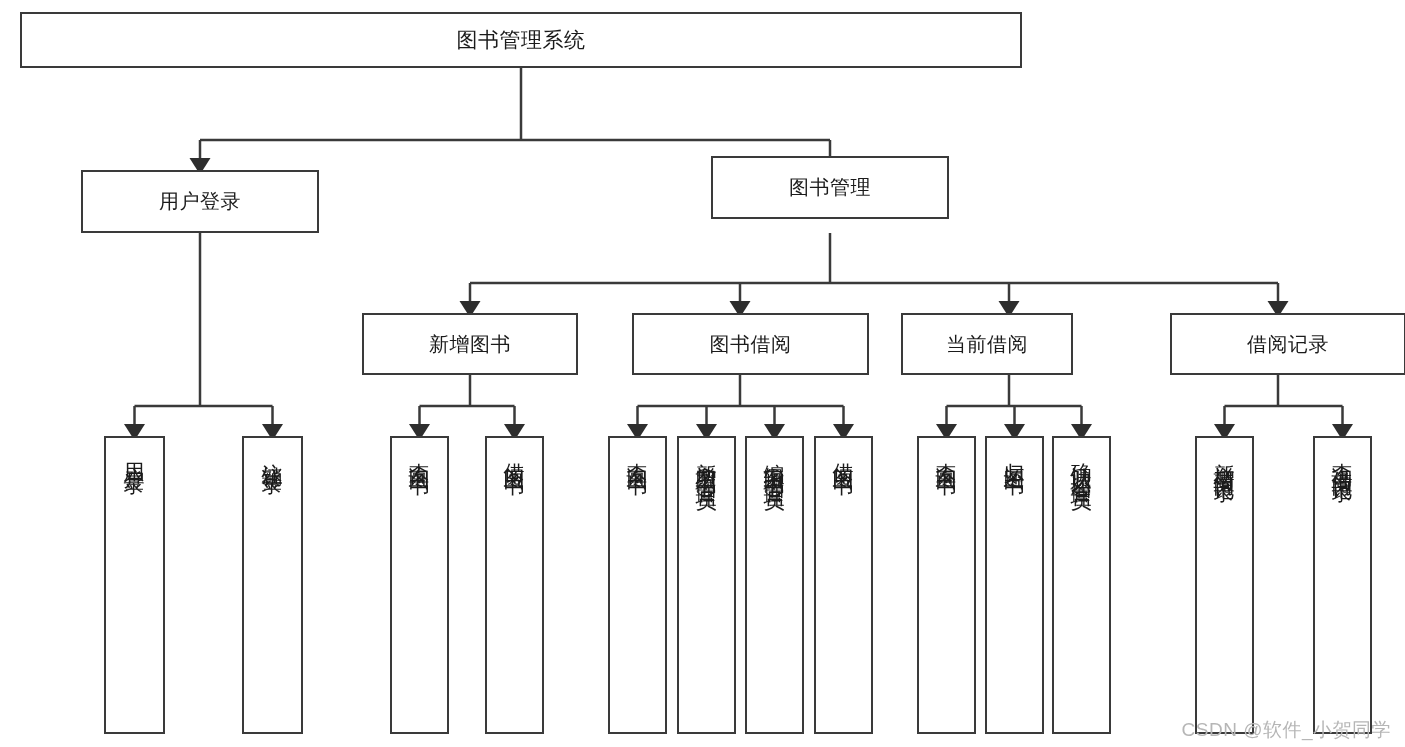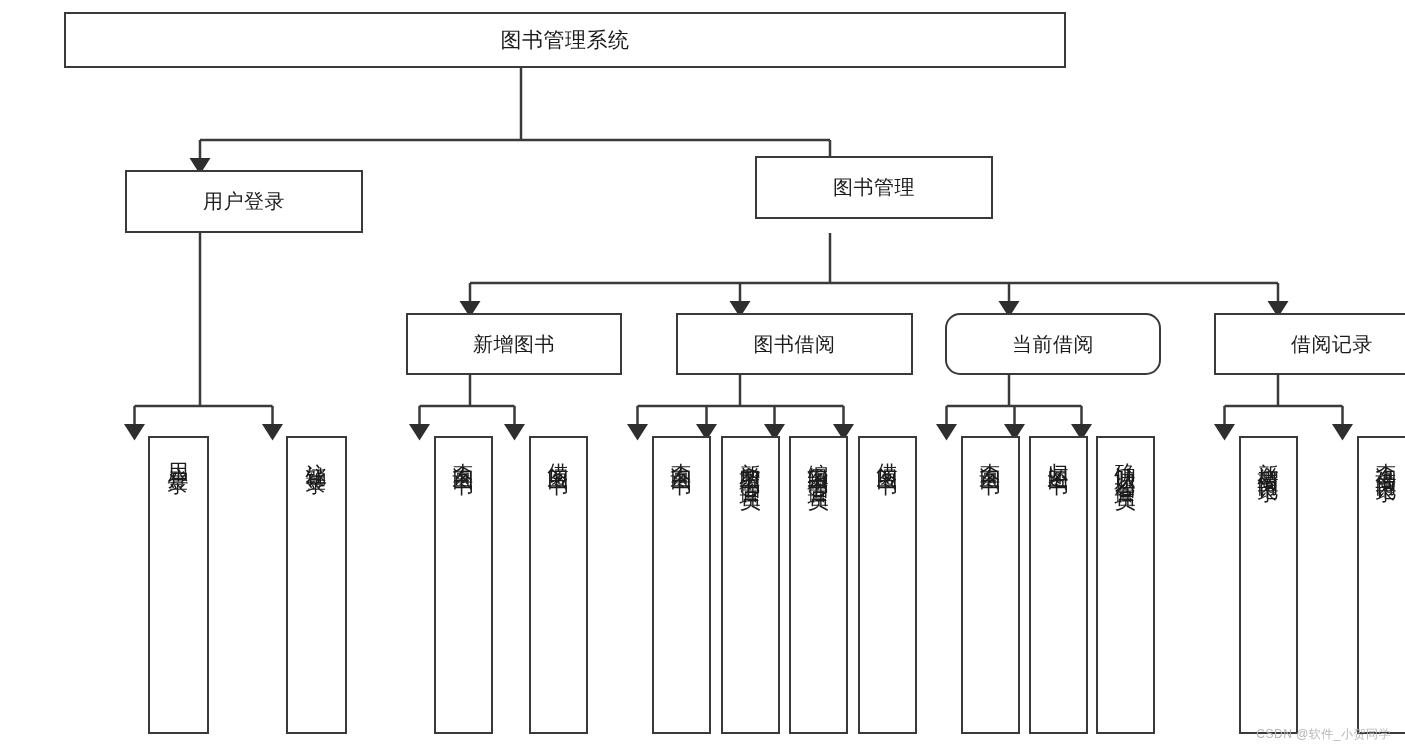--- a/index.html
+++ b/index.html
@@ -14,21 +14,20 @@
 
   .node{
     position:absolute;
     box-sizing:border-box;
     background:#ffffff;
     border:2.5px solid #3a3a3a;
     display:flex;
     align-items:center;
     justify-content:center;
     color:#1b1b1b;
-    margin-left:44px;
   }
   .node .label{
     font-size:20px;
     line-height:1.12;
     letter-spacing:0.5px;
     white-space:nowrap;
     color:#1b1b1b;
   }
   .node.root .label{font-size:21px;}
   .node.leaf{
@@ -40,21 +39,21 @@
     writing-mode:vertical-rl;
     text-orientation:upright;
     font-size:21px;
     letter-spacing:4px;
     line-height:1;
     white-space:nowrap;
   }
   .watermark{
     position:absolute;
     right:14px;bottom:4px;
-    font-size:12px;
+    font-size:19px;
     color:#b6b6b6;
     letter-spacing:0.5px;
     white-space:nowrap;
     pointer-events:none;
   }
 </style>
 </head>
 <body>
 
 <div id="diagram-root">
@@ -111,21 +110,21 @@
       </div>
       <div class="node " style="left: 711px; top: 156px; width: 238px; height: 63px;">
         <span class="label">图书管理</span>
       </div>
       <div class="node " style="left: 362px; top: 313px; width: 216px; height: 62px;">
         <span class="label">新增图书</span>
       </div>
       <div class="node " style="left: 632px; top: 313px; width: 237px; height: 62px;">
         <span class="label">图书借阅</span>
       </div>
-      <div class="node " style="left: 901px; top: 313px; width: 216px; height: 62px; border-radius: 15px;">
+      <div class="node " style="left: 901px; top: 313px; width: 172px; height: 62px;">
         <span class="label">当前借阅</span>
       </div>
       <div class="node " style="left: 1170px; top: 313px; width: 236px; height: 62px;">
         <span class="label">借阅记录</span>
       </div>
       <div class="node leaf" style="left: 104px; top: 436px; width: 61px; height: 298px;">
         <span class="label">用户登录</span>
       </div>
       <div class="node leaf" style="left: 242px; top: 436px; width: 61px; height: 298px;">
         <span class="label">注销登录</span>

